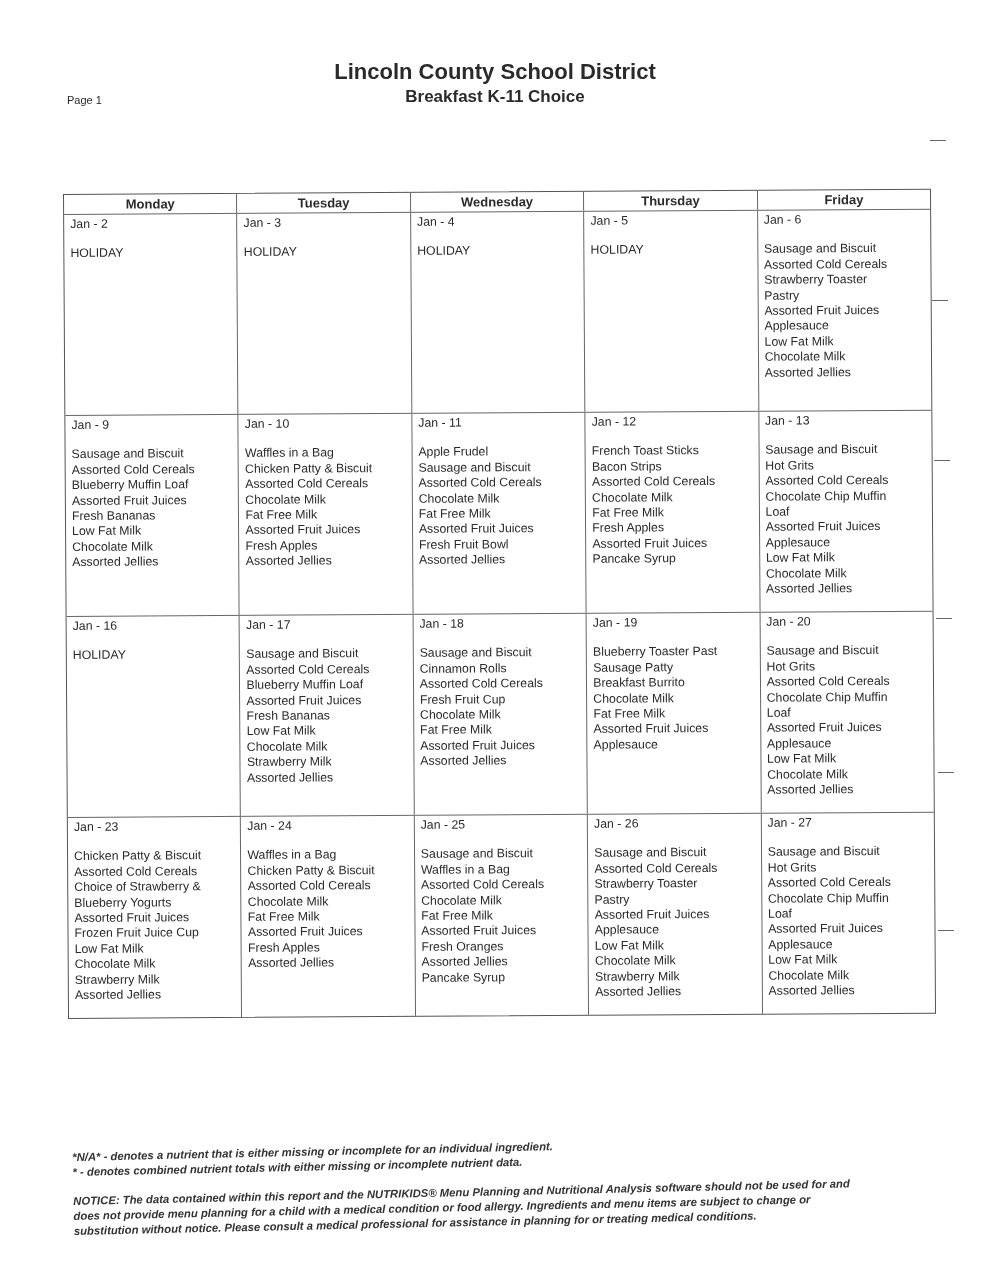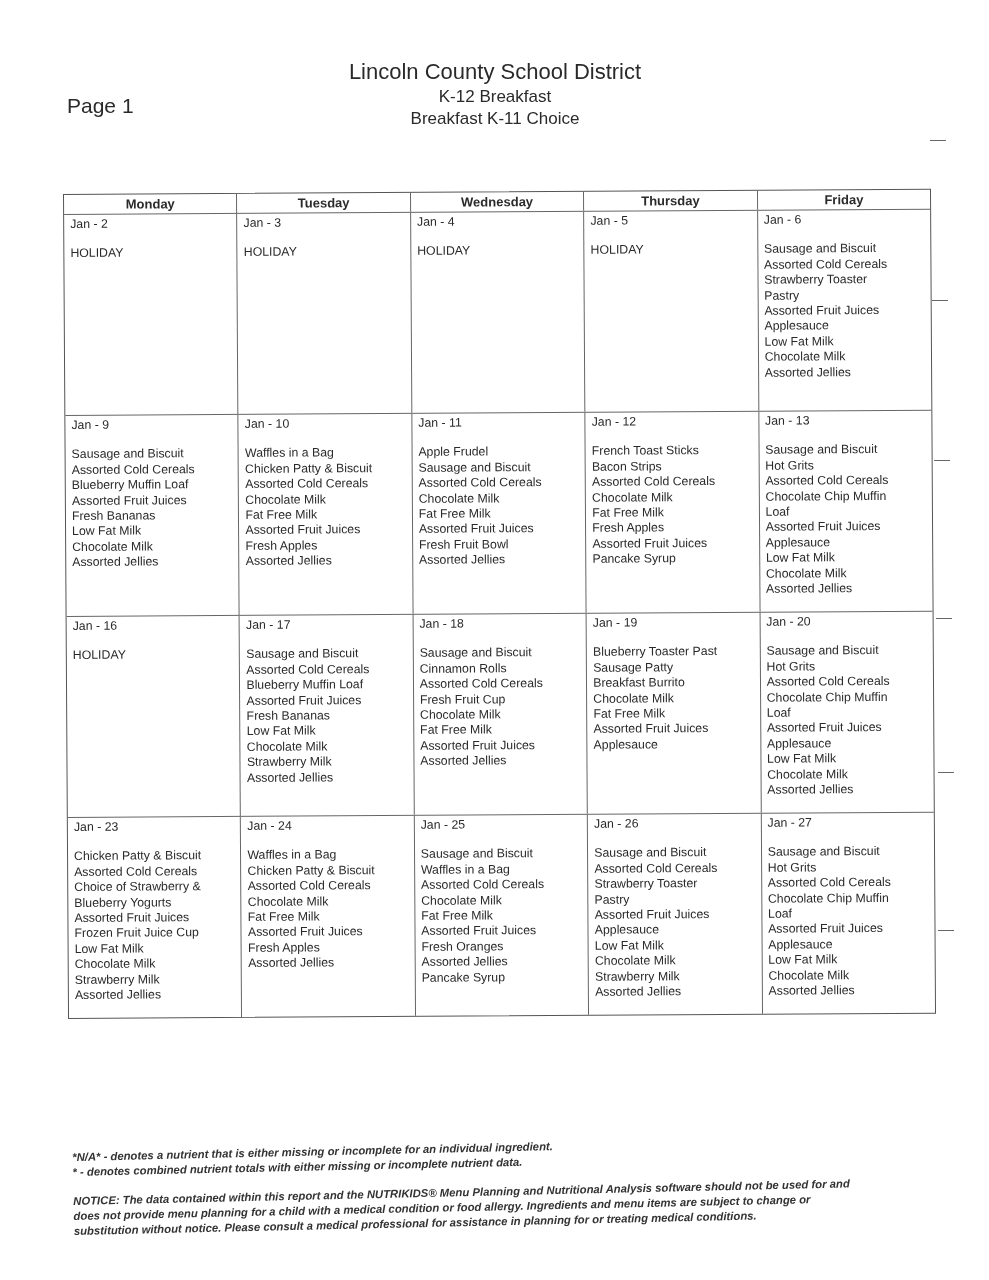--- a/index.html
+++ b/index.html
@@ -1,18 +1,18 @@
 <!DOCTYPE html>
 <html><head>
 <meta charset="utf-8">
 <style>
   html,body{margin:0;padding:0;background:#fff;}
   body{width:989px;height:1280px;position:relative;overflow:hidden;font-family:"Liberation Sans",sans-serif;color:#2a2a2a;}
-  .page-label{position:absolute;left:67px;top:94px;font-size:21px;}
-  .header{position:absolute;left:300px;top:58px;width:390px;text-align:center;line-height:22px;}
+  .page-label{position:absolute;left:67px;top:94px;font-size:11px;}
+  .header{position:absolute;left:300px;top:58px;width:390px;text-align:center;line-height:22px;font-weight:bold;}
   .header .district{font-size:22px;line-height:28px;}
   .header .line{font-size:17px;}
   .grid{position:absolute;left:63px;top:194px;width:866px;border:1px solid #555;transform:rotate(-0.35deg);transform-origin:0 0;}
   .row{display:flex;border-top:1px solid #666;}
   .row.head{border-top:none;}
   .cell{flex:1;border-left:1px solid #666;padding:2px 6px;box-sizing:border-box;font-size:12.3px;line-height:15.4px;}
   .cell:first-child{border-left:none;}
   .head .cell{text-align:center;font-weight:bold;font-size:13px;padding:2px 0;line-height:15px;}
   .week .cell{height:200px;}
   .date{display:block;margin-bottom:14px;}
@@ -21,21 +21,20 @@
   .footer .gap{height:14px;}
   .mark{position:absolute;width:16px;height:1px;background:#666;}
 </style>
 </head>
 <body>
 
 <div class="page-label">Page 1</div>
 
 <div class="header">
   <div class="district">Lincoln County School District</div>
-  <div class="line">K-12 Breakfast</div>
   <div class="line">Breakfast K-11 Choice</div>
 </div>
 
 <div class="grid">
   <div class="row head">
     <div class="cell">Monday</div>
     <div class="cell">Tuesday</div>
     <div class="cell">Wednesday</div>
     <div class="cell">Thursday</div>
     <div class="cell">Friday</div>

